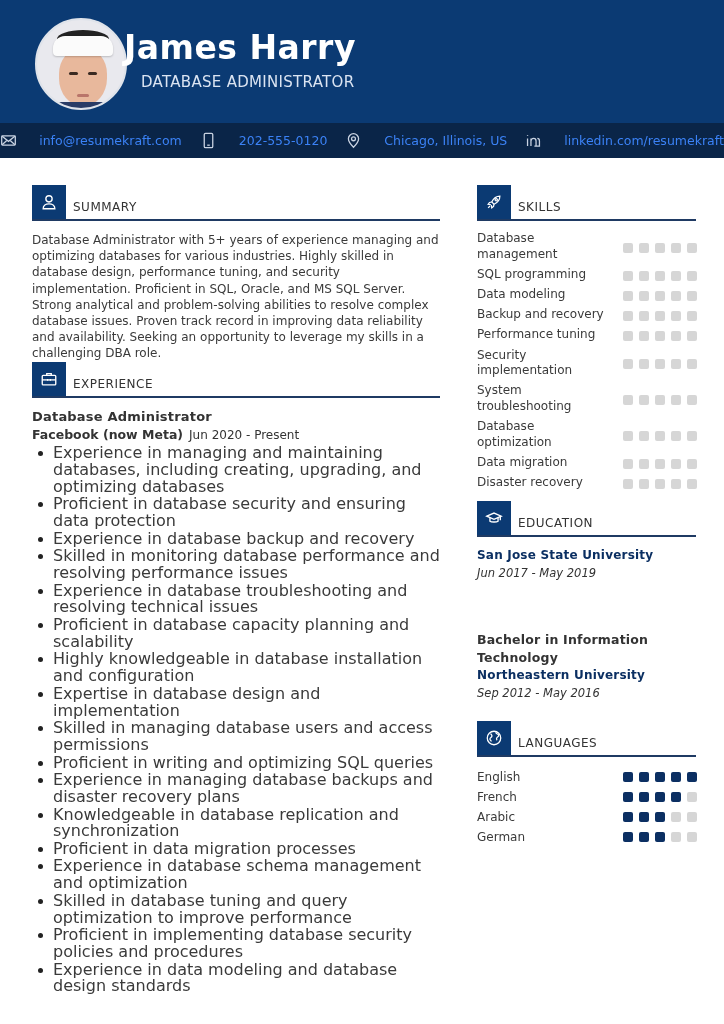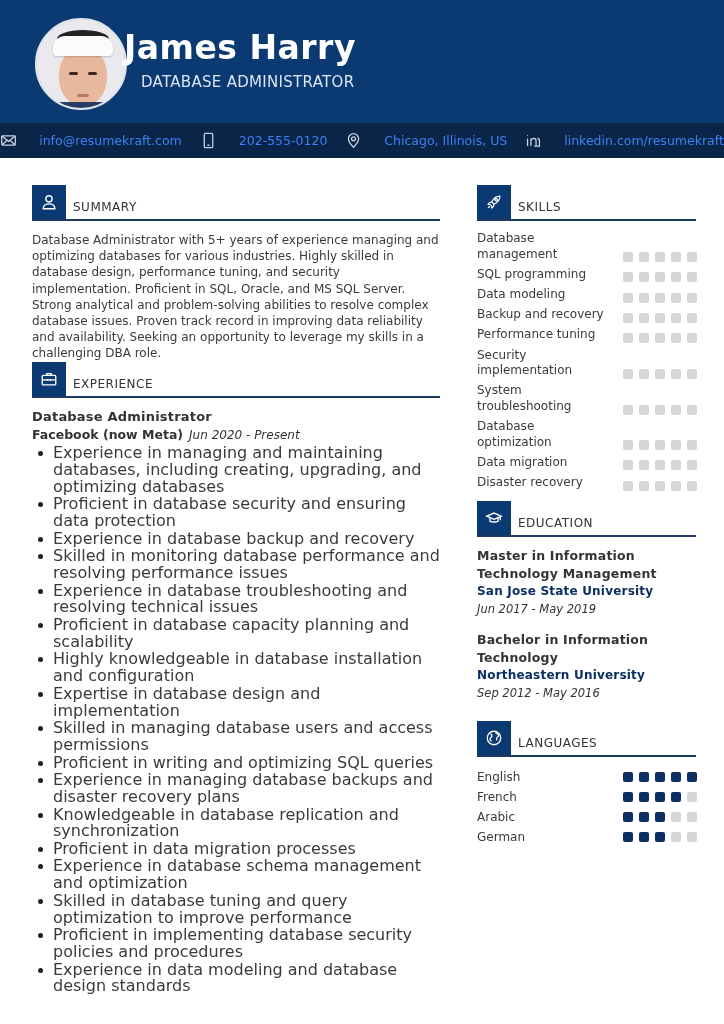--- a/index.html
+++ b/index.html
@@ -28,28 +28,28 @@
   .section-head { position: absolute; display: flex; align-items: flex-end; height: 34px; border-bottom: 2px solid #1f3a63; }
   .section-head .ibox { width: 34px; height: 34px; background: #0b3a73; display: flex; align-items: center; justify-content: center; }
   .section-head .ibox svg { width: 18px; height: 18px; }
   .section-head .title { font-size: 12px; color: #333; padding-left: 7px; padding-bottom: 5px; letter-spacing: 0.5px; }
 
   .summary-text { position: absolute; left: 32px; top: 232px; width: 410px; font-size: 12px; line-height: 16.2px; color: #3a3a3a; }
 
   .job-title { position: absolute; left: 32px; top: 409px; font-size: 13px; font-weight: 600; color: #333; letter-spacing: 0.2px; }
   .job-line { position: absolute; left: 32px; top: 427px; font-size: 12.5px; color: #333; }
   .job-line .company { font-weight: 600; }
-  .job-line .dates { font-style: italic; font-size: 12px; margin-left: 6px; }
+  .job-line .dates { font-size: 12px; margin-left: 6px; }
 
   .bullets { position: absolute; left: 53px; top: 445px; width: 390px; list-style: none; }
   .bullets li { font-size: 16px; line-height: 16.8px; color: #3a3a3a; position: relative; margin-bottom: 0.8px; }
   .bullets li::before { content: ""; position: absolute; left: -15px; top: 6px; width: 5px; height: 5px; border-radius: 50%; background: #222; }
 
   .skills { position: absolute; left: 477px; top: 231px; width: 220px; }
-  .skill-row { display: flex; justify-content: space-between; align-items: flex-end; margin-bottom: 4.6px; }
+  .skill-row { display: flex; justify-content: space-between; align-items: center; margin-bottom: 4.6px; }
   .skill-name { font-size: 12px; line-height: 15.6px; color: #3a3a3a; width: 135px; }
   .dots { display: flex; gap: 6px; padding-top: 2px; }
   .dot { width: 10px; height: 10px; border-radius: 2px; background: #d6d6d6; }
   .dot.on { background: #0b2f62; }
 
   .edu { position: absolute; left: 477px; width: 220px; }
   .edu .degree { font-size: 12.5px; font-weight: 600; color: #333; line-height: 18px; letter-spacing: 0.2px; }
   .edu .school { font-size: 12px; font-weight: 600; color: #0b2f62; line-height: 17px; letter-spacing: 0.2px; }
   .edu .period { font-size: 11.5px; font-style: italic; color: #333; line-height: 18px; }
 
@@ -272,21 +272,20 @@
   <div class="ibox">
     <svg viewBox="0 0 20 20" fill="none" stroke="#ffffff" stroke-width="1.5">
         <path d="M2 8l8-3.5L18 8l-8 3.5z"></path>
         <path d="M5.5 9.5v4c1.5 1.3 7.5 1.3 9 0v-4"></path>
         <path d="M17 8.5v4"></path>
       </svg>
   </div>
   <div class="title">EDUCATION</div>
 </div>
 <div class="edu" style="top:547px;">
-  <div class="degree">Master in Information Technology Management</div>
   <div class="school">San Jose State University</div>
   <div class="period">Jun 2017 - May 2019</div>
 </div>
 <div class="edu" style="top:631px;">
   <div class="degree">Bachelor in Information Technology</div>
   <div class="school">Northeastern University</div>
   <div class="period">Sep 2012 - May 2016</div>
 </div>
 
 <div class="section-head" style="left:477px; top:723px; width:219px;">

